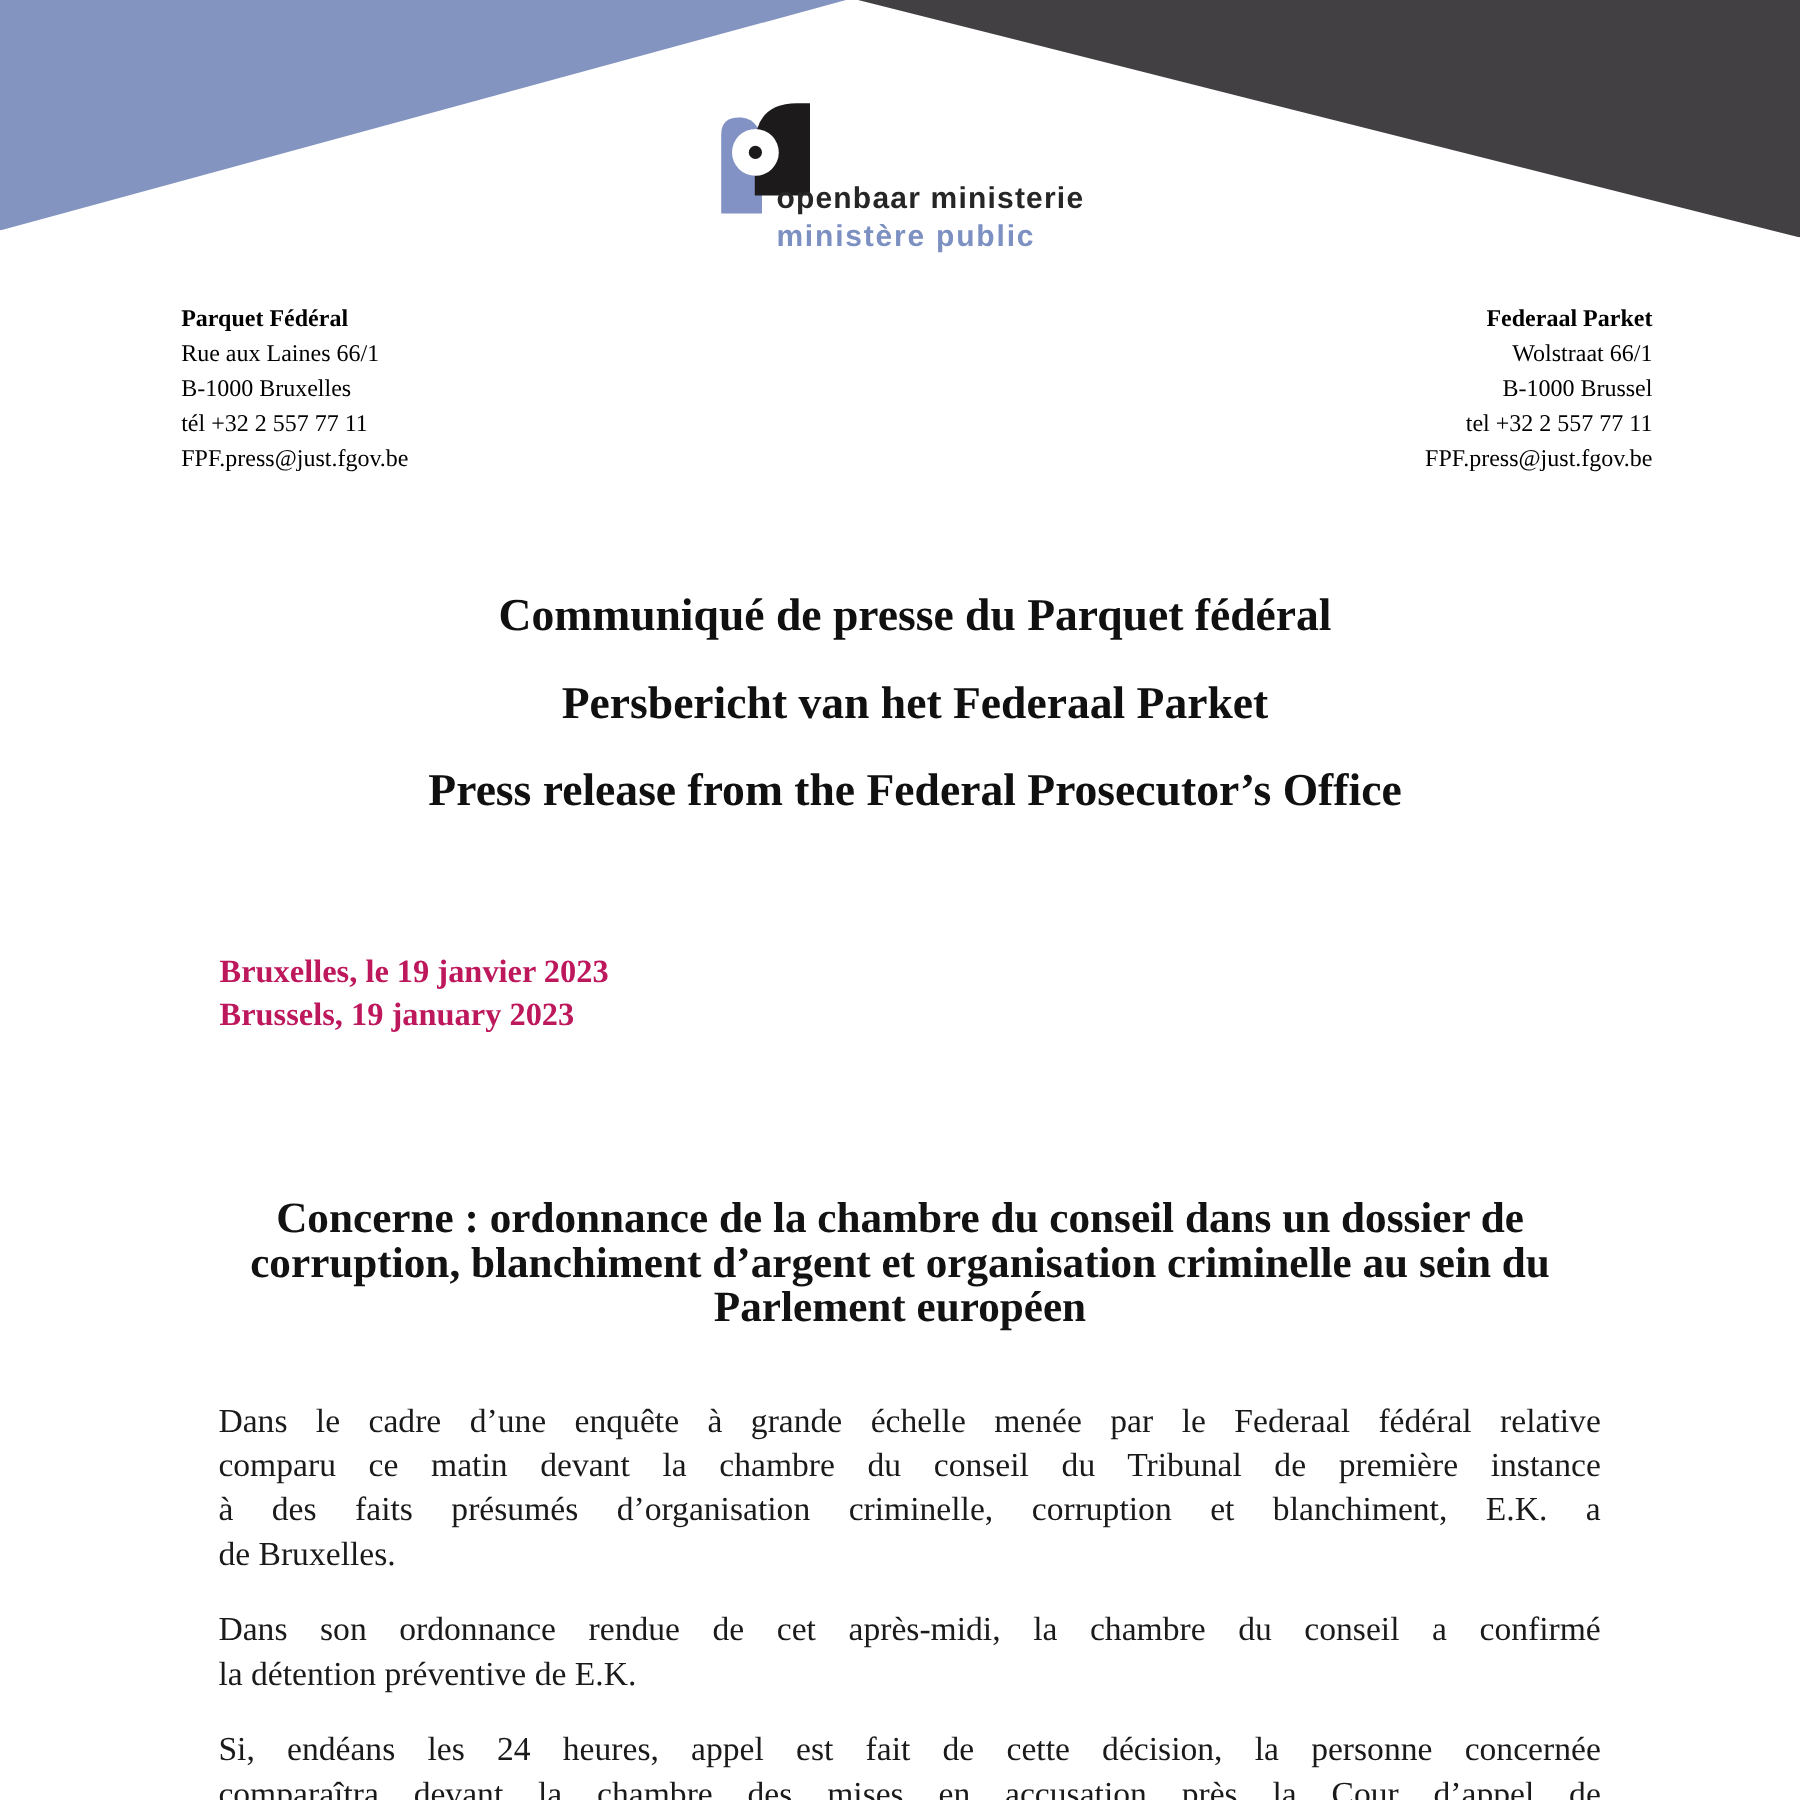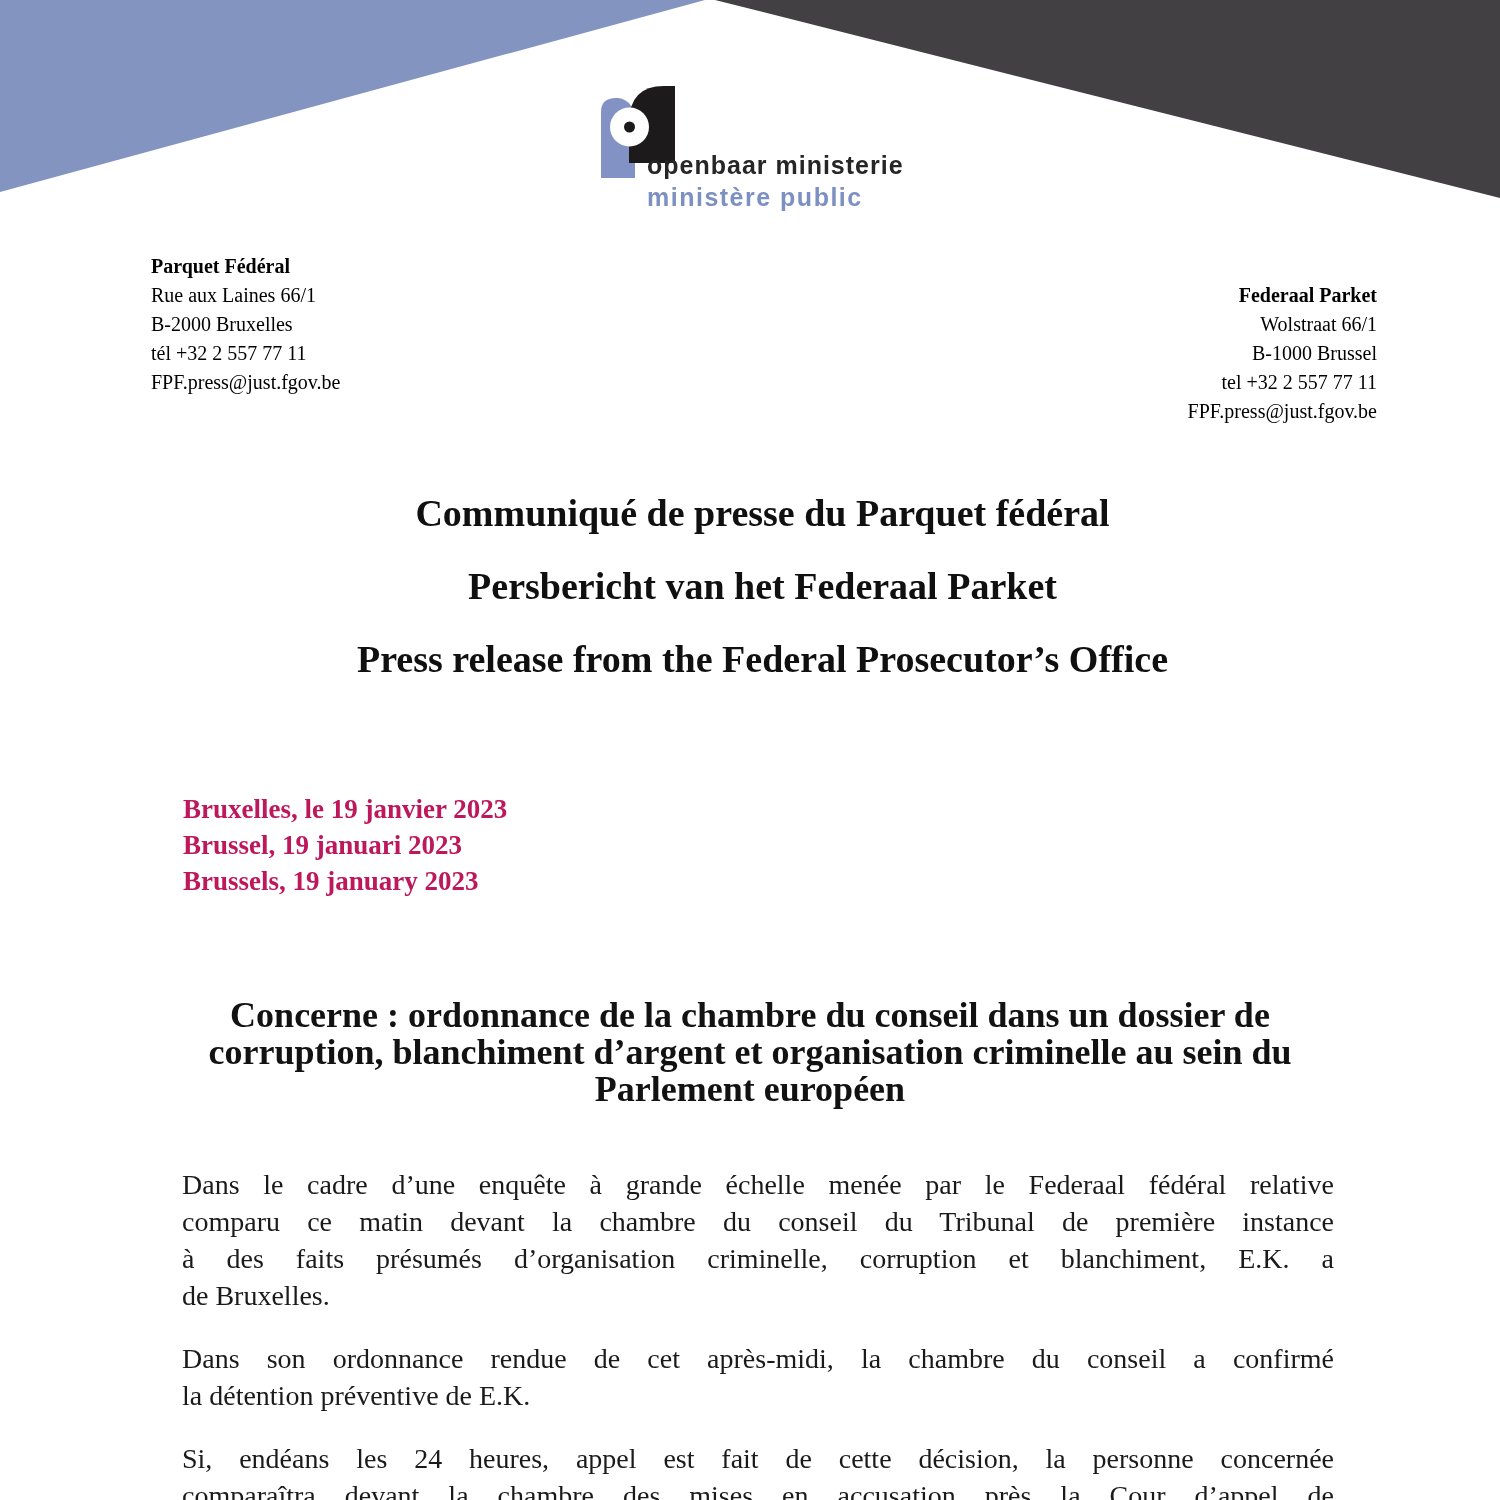--- a/index.html
+++ b/index.html
@@ -42,21 +42,21 @@
   }
   .logo-word2{
     position:absolute;left:647px;top:184px;
     font-family:"Liberation Sans", sans-serif;
     font-size:25px;font-weight:bold;letter-spacing:1.5px;line-height:27px;
     color:var(--logo-text-blue);white-space:nowrap;
   }
   
   .addr{position:absolute;top:252px;font-size:20px;line-height:29px;color:#000000;}
   .addr-left{left:151px;text-align:left;}
-  .addr-right{right:123px;text-align:right;margin-top:29px;}
+  .addr-right{right:123px;text-align:right;}
   .addr-name{font-weight:bold;}
   
   .titles{
     position:absolute;left:150px;right:125px;top:492px;
     text-align:center;font-weight:bold;font-size:38px;color:#101010;
   }
   .title-line{line-height:42px;margin-bottom:31px;white-space:nowrap;}
   
   .dates{position:absolute;left:183px;top:791px;font-weight:bold;font-size:27px;color:#be185d;}
   .date-line{line-height:36px;white-space:nowrap;}
@@ -86,21 +86,21 @@
     <circle cx="31.5" cy="42" r="19.5" fill="#ffffff"></circle>
     <circle cx="31.5" cy="42" r="5.5" fill="var(--logo-black)"></circle>
   </svg>
   <div class="logo-word1">openbaar ministerie</div>
   <div class="logo-word2">ministère public</div>
 
   <div class="addr addr-left">
     <div class="addr-name">Parquet Fédéral</div>
     <div>
         <div class="addr-line">Rue aux Laines 66/1</div>
-        <div class="addr-line">B-2000 Bruxelles</div>
+        <div class="addr-line">B-1000 Bruxelles</div>
         <div class="addr-line">tél +32 2 557 77 11</div>
         <div class="addr-line">FPF.press@just.fgov.be</div>
       </div>
   </div>
 
   <div class="addr addr-right">
     <div class="addr-name">Federaal Parket</div>
     <div>
         <div class="addr-line">Wolstraat 66/1</div>
         <div class="addr-line">B-1000 Brussel</div>
@@ -110,21 +110,20 @@
   </div>
 
   <div class="titles">
       <div class="title-line">Communiqué de presse du Parquet fédéral</div>
       <div class="title-line">Persbericht van het Federaal Parket</div>
       <div class="title-line">Press release from the Federal Prosecutor’s Office</div>
     </div>
 
   <div class="dates">
       <div class="date-line">Bruxelles, le 19 janvier 2023</div>
-      <div class="date-line">Brussel, 19 januari 2023</div>
       <div class="date-line">Brussels, 19 january 2023</div>
     </div>
 
   <div class="subject">
       <div class="subject-line">Concerne : ordonnance de la chambre du conseil dans un dossier de</div>
       <div class="subject-line">corruption, blanchiment d’argent et organisation criminelle au sein du</div>
       <div class="subject-line">Parlement européen</div>
     </div>
 
   <div class="bodytext">

